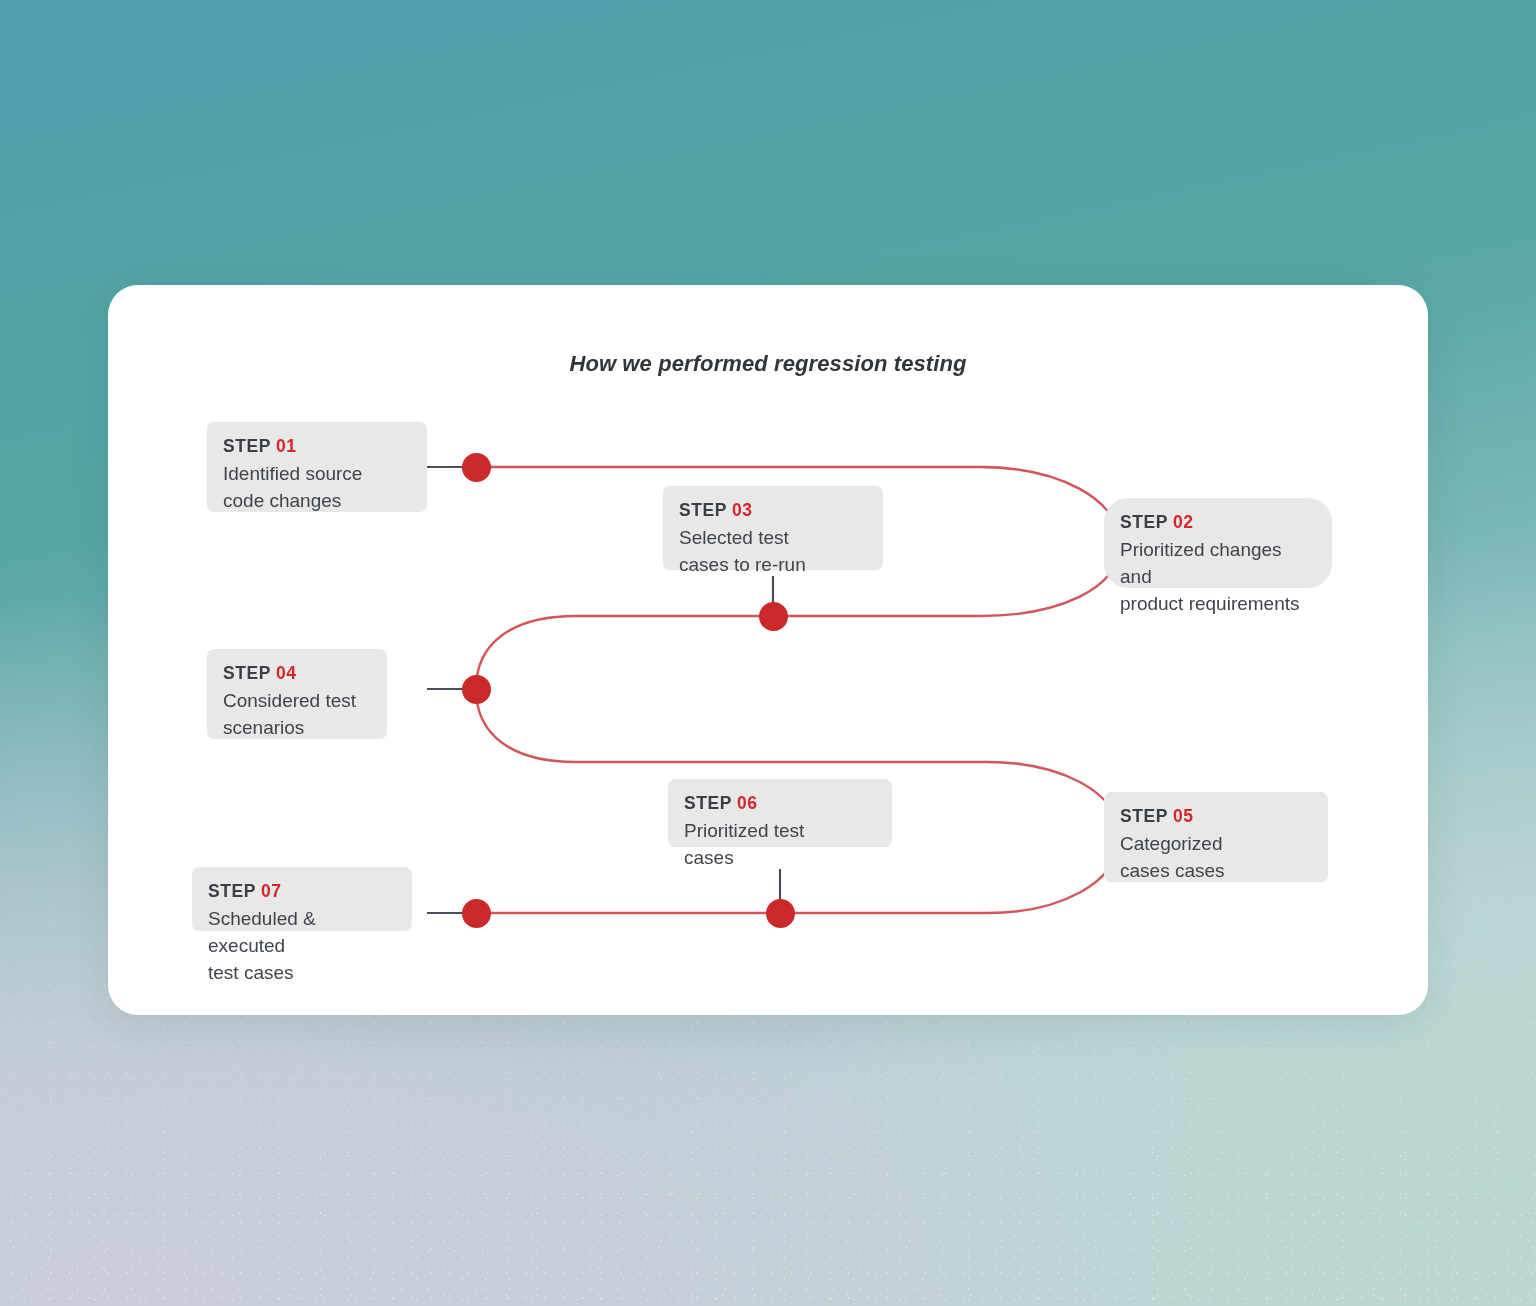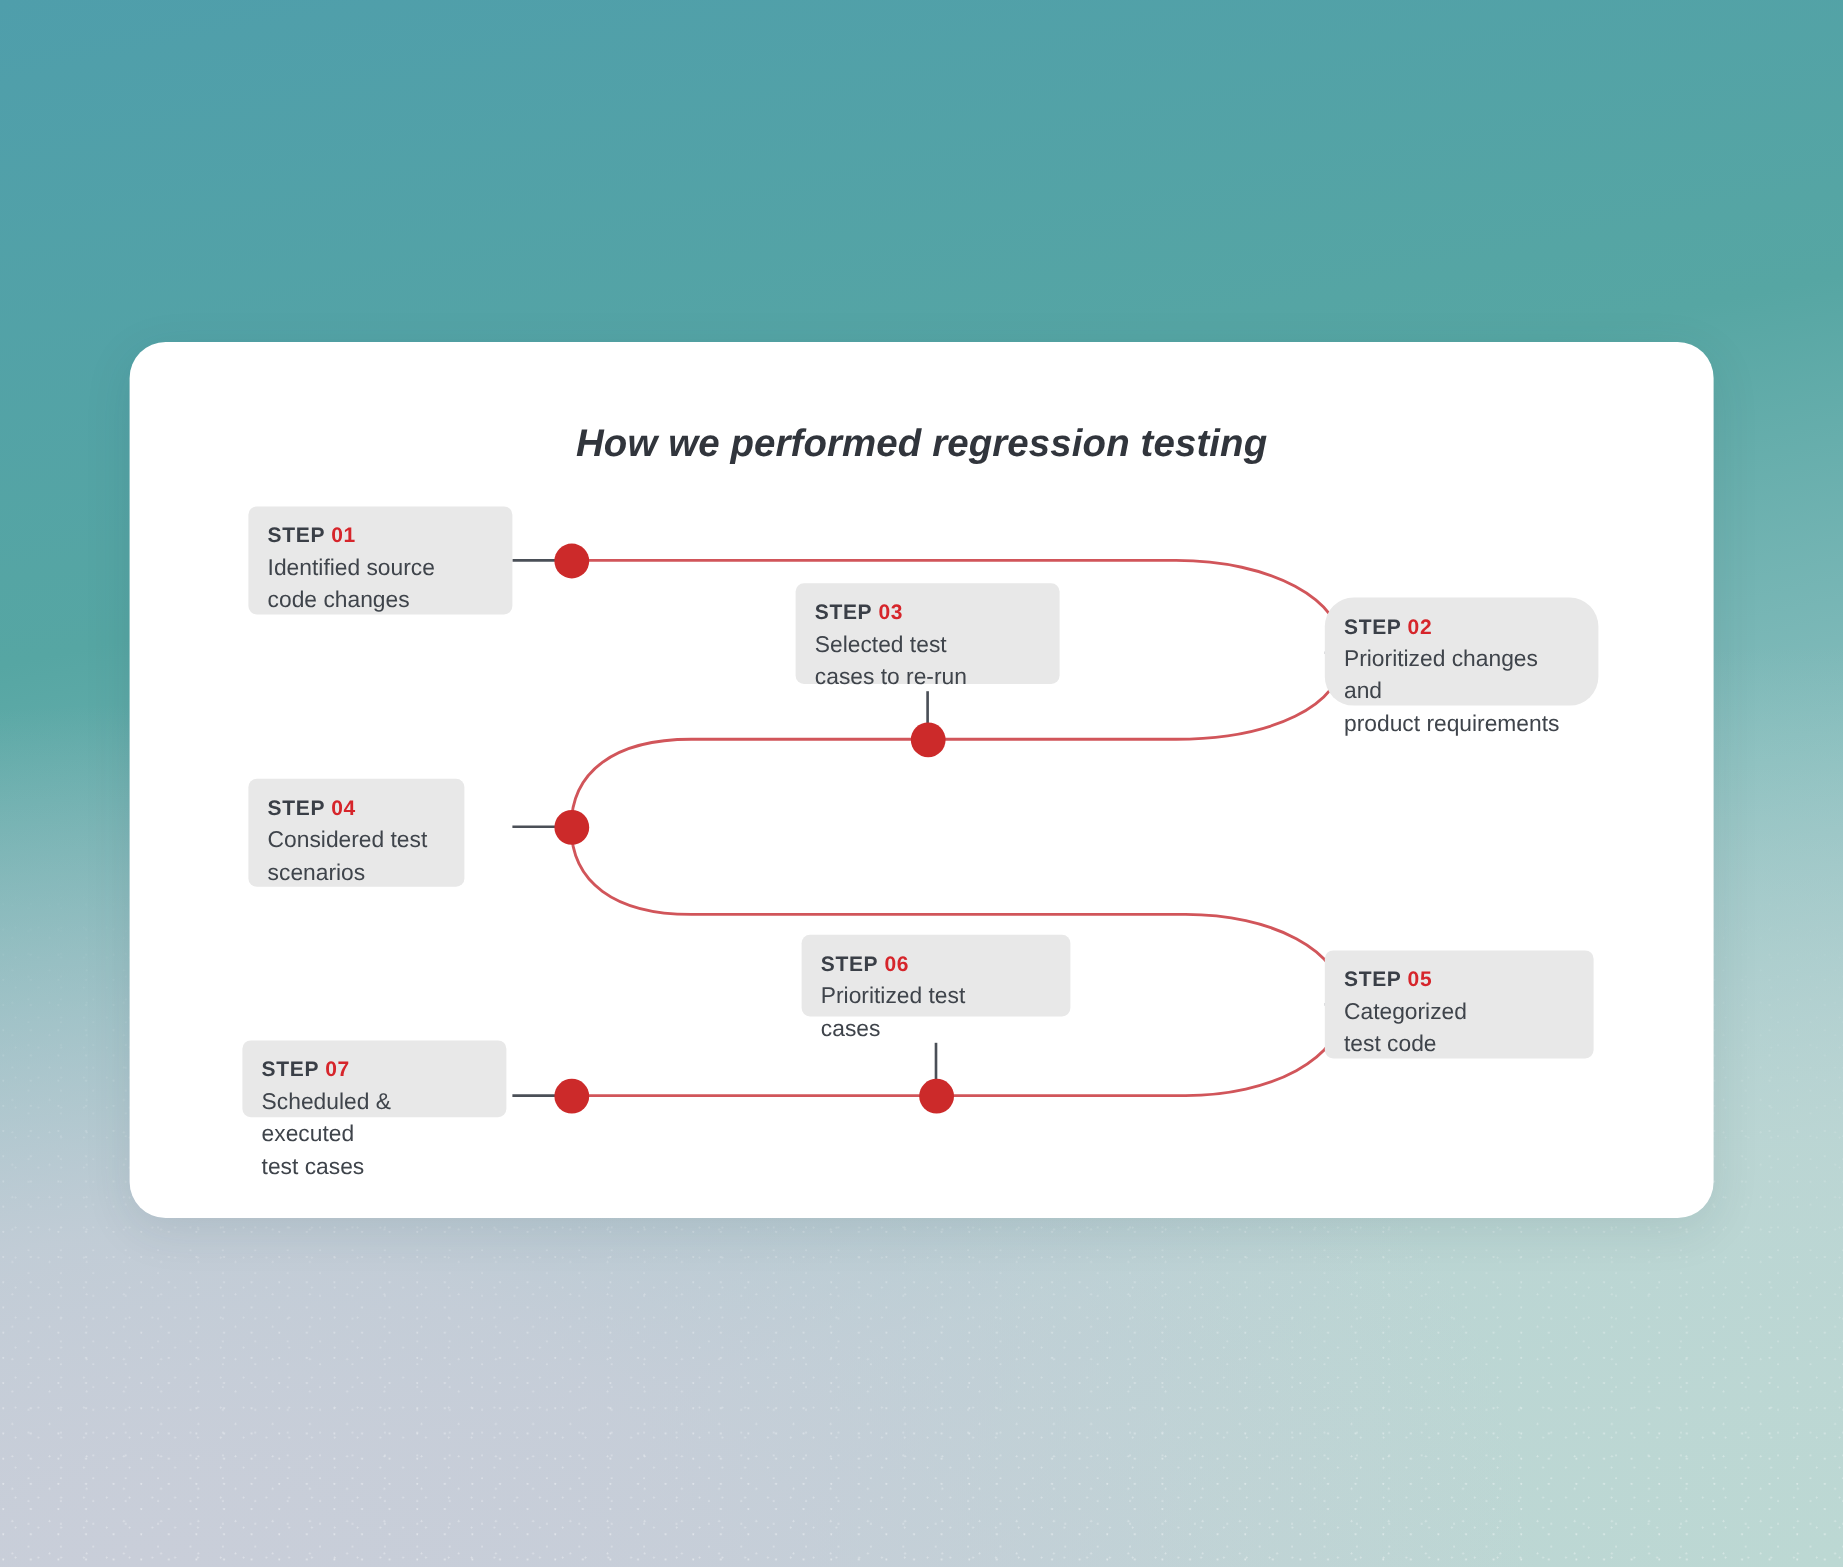--- a/index.html
+++ b/index.html
@@ -56,21 +56,21 @@
     box-shadow: 0 10px 40px rgba(30,60,70,0.10);
     overflow: hidden;
   }
 
   #diagram-title {
     position: absolute;
     left: 0;
     top: 66px;
     width: 1320px;
     text-align: center;
-    font-size: 32px;
+    font-size: 22px;
     font-weight: 700;
     font-style: italic;
     color: #31353c;
     letter-spacing: .1px;
     white-space: nowrap;
   }
 
   
   #connectors {
     position: absolute;
@@ -109,21 +109,21 @@
     white-space: pre-line;
   }
 
   
   #step-box-1 { left: 99px; top: 137px;  width: 220px; height: 90px; }
   #step-box-2 { left: 996px; top: 213px; width: 228px; height: 90px; border-radius: 24px; }
   #step-box-3 { left: 555px; top: 201px; width: 220px; height: 84px; }
   #step-box-4 { left: 99px;  top: 364px; width: 180px; height: 90px; }
   #step-box-5 { left: 996px; top: 507px; width: 224px; height: 90px; }
   #step-box-6 { left: 560px; top: 494px; width: 224px; height: 68px; }
-  #step-box-7 { left: 94px;  top: 582px; width: 220px; height: 64px; }
+  #step-box-7 { left: 84px;  top: 582px; width: 220px; height: 64px; }
 
   .node-dot {
     position: absolute;
     width: 29px;
     height: 29px;
     margin-left: -14.5px;
     margin-top: -14.5px;
     border-radius: 50%;
     background: #cc2a2a;
   }
@@ -211,21 +211,21 @@
       <div class="step-desc">Considered test
 scenarios</div>
     </div>
 
     <div class="step-box" id="step-box-5">
       <div class="step-head">
         <span>STEP</span>
         <span class="step-num">05</span>
       </div>
       <div class="step-desc">Categorized
-test code</div>
+cases cases</div>
     </div>
 
     <div class="step-box" id="step-box-6">
       <div class="step-head">
         <span>STEP</span>
         <span class="step-num">06</span>
       </div>
       <div class="step-desc">Prioritized test
 cases</div>
     </div>

